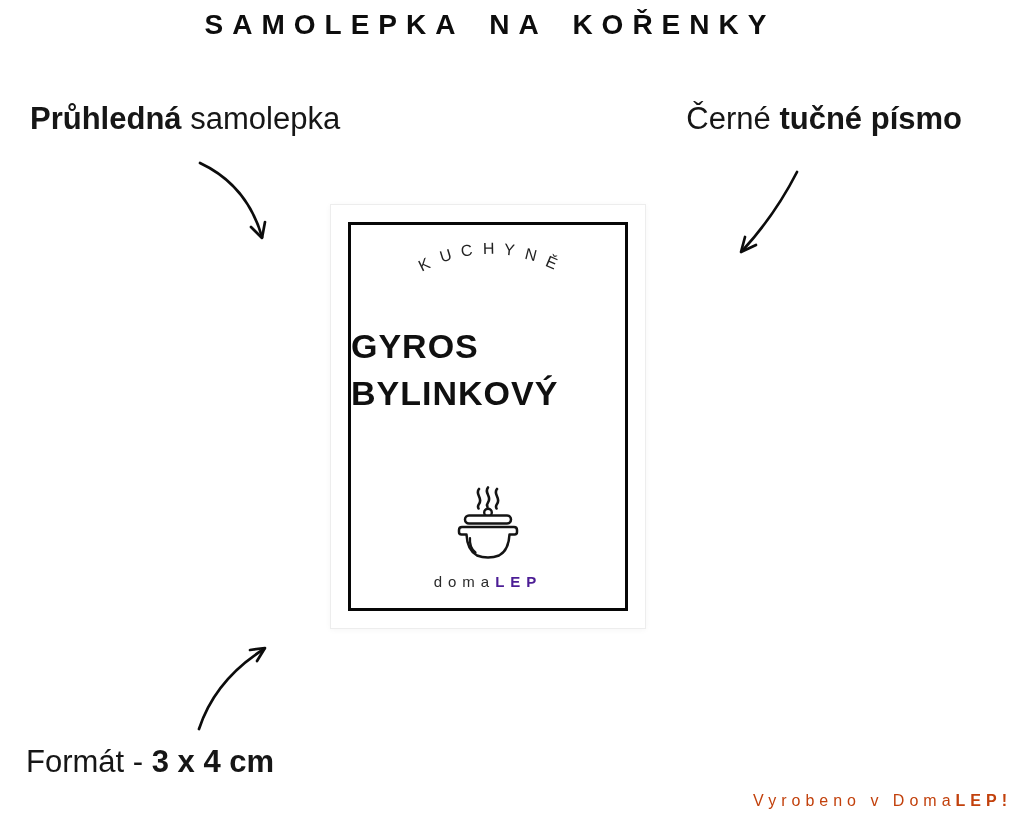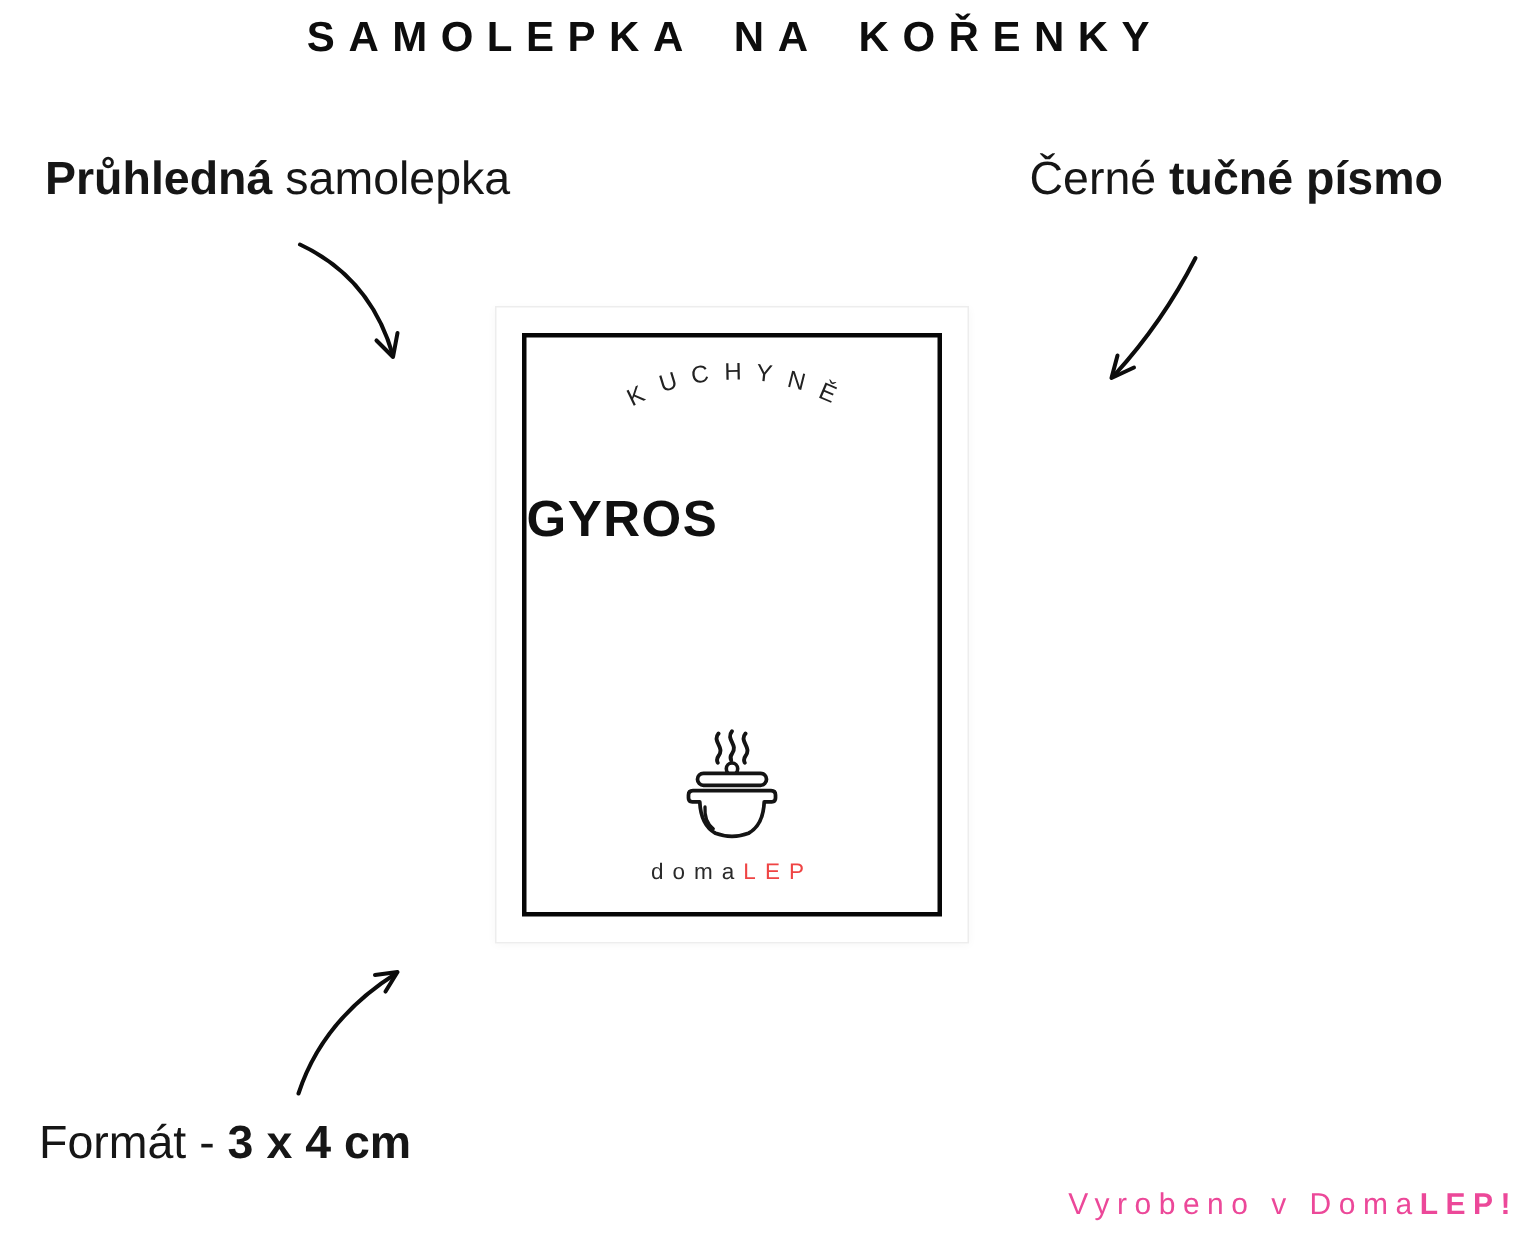--- a/index.html
+++ b/index.html
@@ -30,23 +30,23 @@
 
   
   .label { position: absolute; font-size: 31px; color: #161616; white-space: nowrap; }
   .label b { font-weight: 700; }
   .label-left  { left: 30px;  top: 101px; }
   .label-right { right: 58px; top: 101px; }
   .label-format { left: 2px;  top: 744px; font-size: 31px; margin-left: 24px; }
   .credit {
     position: absolute;
     right: 8px; top: 792px;
-    font-size: 20px;
+    font-size: 16px;
     letter-spacing: 5px;
-    color: #ec4899;
+    color: #c2410c;
     white-space: nowrap;
   }
   .credit b { font-weight: 700; }
 
   
   .sticker-card {
     position: absolute;
     left: 330px; top: 204px;
     width: 316px; height: 425px;
     background: #ffffff;
@@ -105,21 +105,21 @@
   
   .brand {
     position: absolute;
     left: 0; right: 0; top: 348px;
     text-align: center;
     font-size: 15px;
     letter-spacing: 6px;
     color: #2a2a2a;
     white-space: nowrap;
   }
-  .brand b { font-weight: 400; color: #ef4444; }
+  .brand b { font-weight: 700; color: #4c1d95; }
 
   
   .arrow { position: absolute; }
   .arrow path {
     fill: none;
     stroke: #0c0c0c;
     stroke-width: 2.7;
     stroke-linecap: round;
     stroke-linejoin: round;
   }
@@ -165,20 +165,21 @@
         <span class="arc-l1">U</span>
         <span class="arc-l2">C</span>
         <span class="arc-l3">H</span>
         <span class="arc-l4">Y</span>
         <span class="arc-l5">N</span>
         <span class="arc-l6">Ě</span>
       </div>
 
       <div class="sticker-title">
         <div>GYROS</div>
+        <div>BYLINKOVÝ</div>
       </div>
 
       <svg class="pot-icon" width="64" height="78" viewBox="0 0 64 78" aria-hidden="true">
         <g fill="none" stroke="#141414" stroke-width="2.6" stroke-linecap="round">
           <path d="M23,4 c-4.5,5.5 4.5,9 0,15 c-1.5,2 -1,3.5 -0.5,4.5"></path>
           <path d="M32,2.5 c-4.5,5.5 4.5,9 0,15 c-1.5,2 -1,3.5 -0.5,4.5"></path>
           <path d="M41,4 c-4.5,5.5 4.5,9 0,15 c-1.5,2 -1,3.5 -0.5,4.5"></path>
         </g>
         <circle cx="32" cy="27.5" r="3.8" fill="#ffffff" stroke="#141414" stroke-width="2.4"></circle>
         <rect x="9" y="30.5" width="46" height="8" rx="4" fill="#ffffff" stroke="#141414" stroke-width="2.5"></rect>

